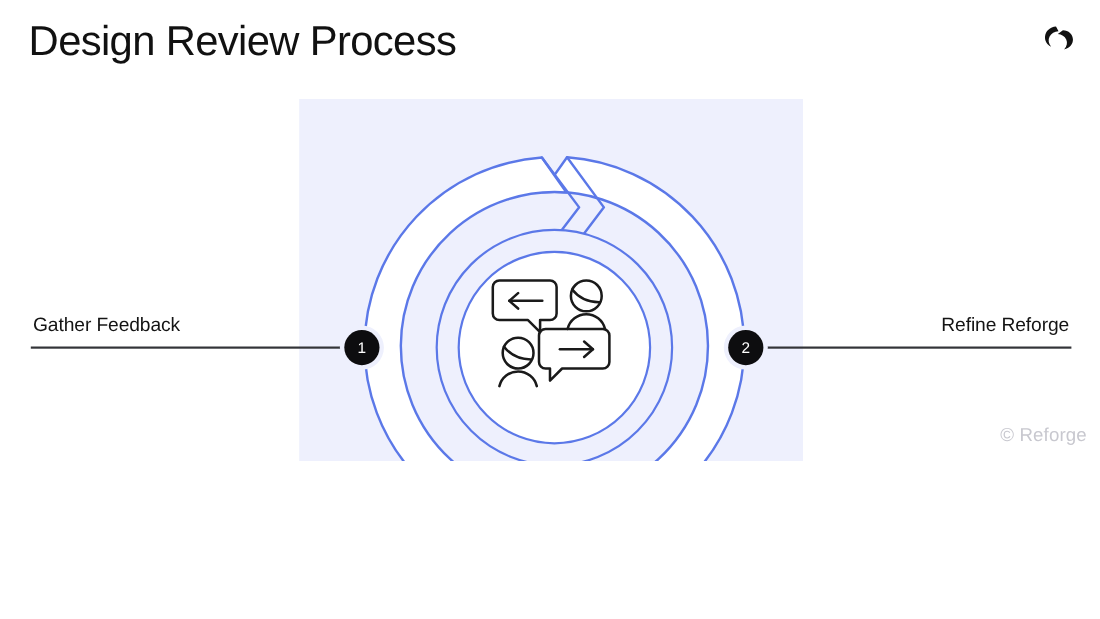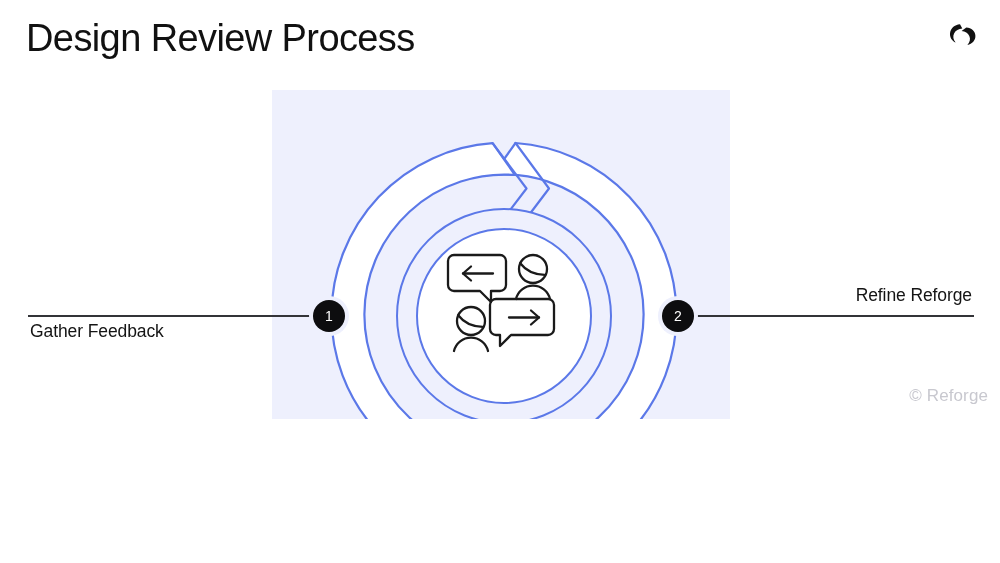--- a/index.html
+++ b/index.html
@@ -71,21 +71,21 @@
   
   .step-label {
     position: absolute;
     font-size: 17.5px;
     font-weight: 400;
     color: #141414;
     letter-spacing: -0.1px;
     white-space: nowrap;
     top: 285px;
   }
-  #label-step-1 { left: 30px; text-align: left; margin-top: 36px; }
+  #label-step-1 { left: 30px; text-align: left; }
   #label-step-2 { right: 28px; text-align: right; }
 
   
   .step-node {
     position: absolute;
     width: 32px;
     height: 32px;
     border-radius: 50%;
     background: #0d0d0f;
     color: #ffffff;

